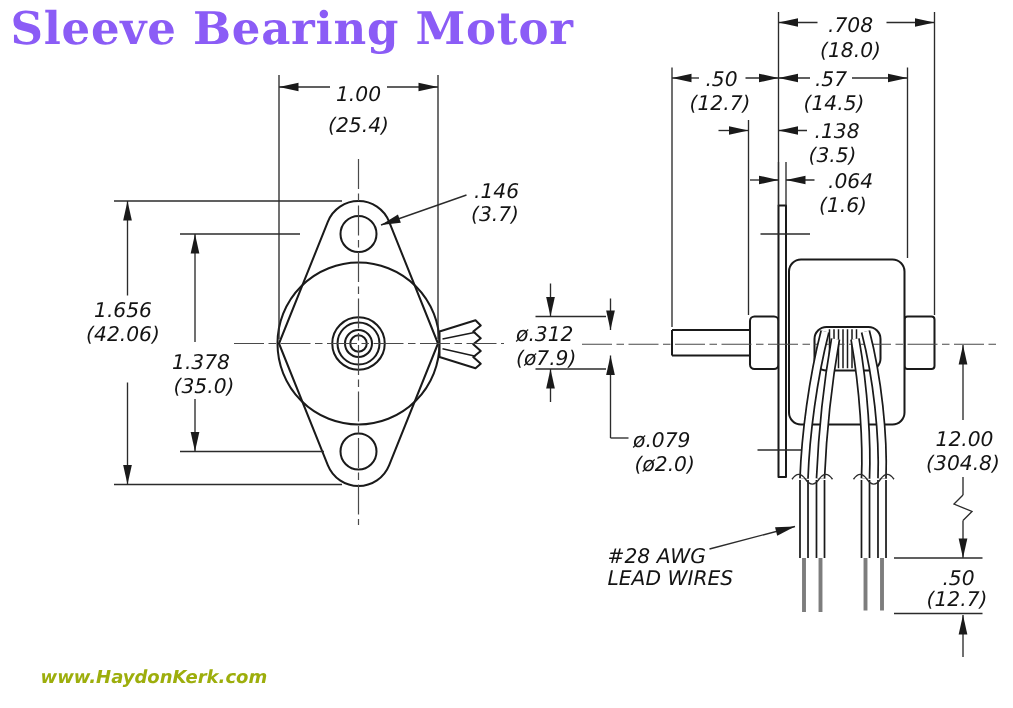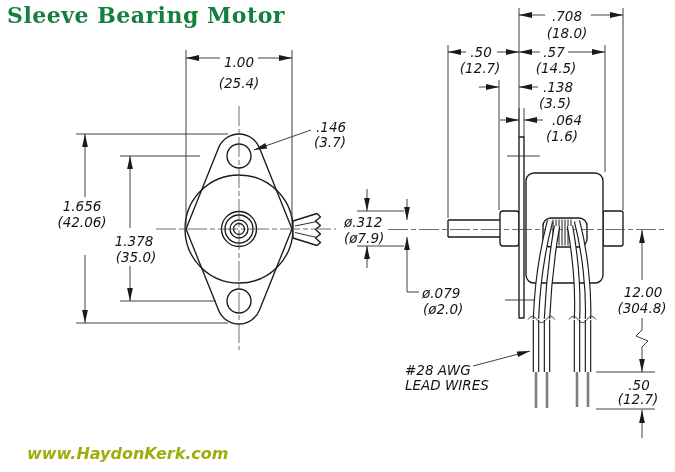--- a/index.html
+++ b/index.html
@@ -1,21 +1,21 @@
 <!DOCTYPE html>
 <html><head>
 <meta charset="utf-8">
 <style>
   html,body{margin:0;padding:0;background:#ffffff;}
   #stage{position:relative;width:675px;height:472px;background:#ffffff;overflow:hidden;
          font-family:"DejaVu Sans",sans-serif;}
   #title{position:absolute;left:7px;top:2px;font-family:"DejaVu Serif",serif;
-         font-weight:bold;font-size:22px;color:#15803d;letter-spacing:.5px;white-space:nowrap;}
+         font-weight:bold;font-size:30px;color:#8b5cf6;letter-spacing:.5px;white-space:nowrap;}
   #footer{position:absolute;left:27px;top:444px;font-family:"DejaVu Sans",sans-serif;
-          font-weight:bold;font-style:italic;font-size:16px;color:#9dae0c;white-space:nowrap;}
+          font-weight:bold;font-style:italic;font-size:12px;color:#9dae0c;white-space:nowrap;}
   svg{position:absolute;left:0;top:0;}
   .outl{stroke:#1a1a1a;stroke-width:1.35;fill:none;stroke-linejoin:round;}
   .outlf{stroke:#1a1a1a;stroke-width:1.35;fill:#ffffff;stroke-linejoin:round;}
   .dimln{stroke:#2b2b2b;stroke-width:0.9;fill:none;}
   .cl{stroke:#4a4a4a;stroke-width:0.8;fill:none;stroke-dasharray:20 3 5 3;}
   .tick{stroke:#2b2b2b;stroke-width:0.9;}
   .tube-b{stroke:#1a1a1a;stroke-width:6.5;fill:none;stroke-linecap:butt;}
   .tube-w{stroke:#ffffff;stroke-width:4.2;fill:none;stroke-linecap:butt;}
   .bare{stroke:#7d7d7d;stroke-width:2.6;fill:none;}
   .coil{stroke:#1a1a1a;stroke-width:1;}

